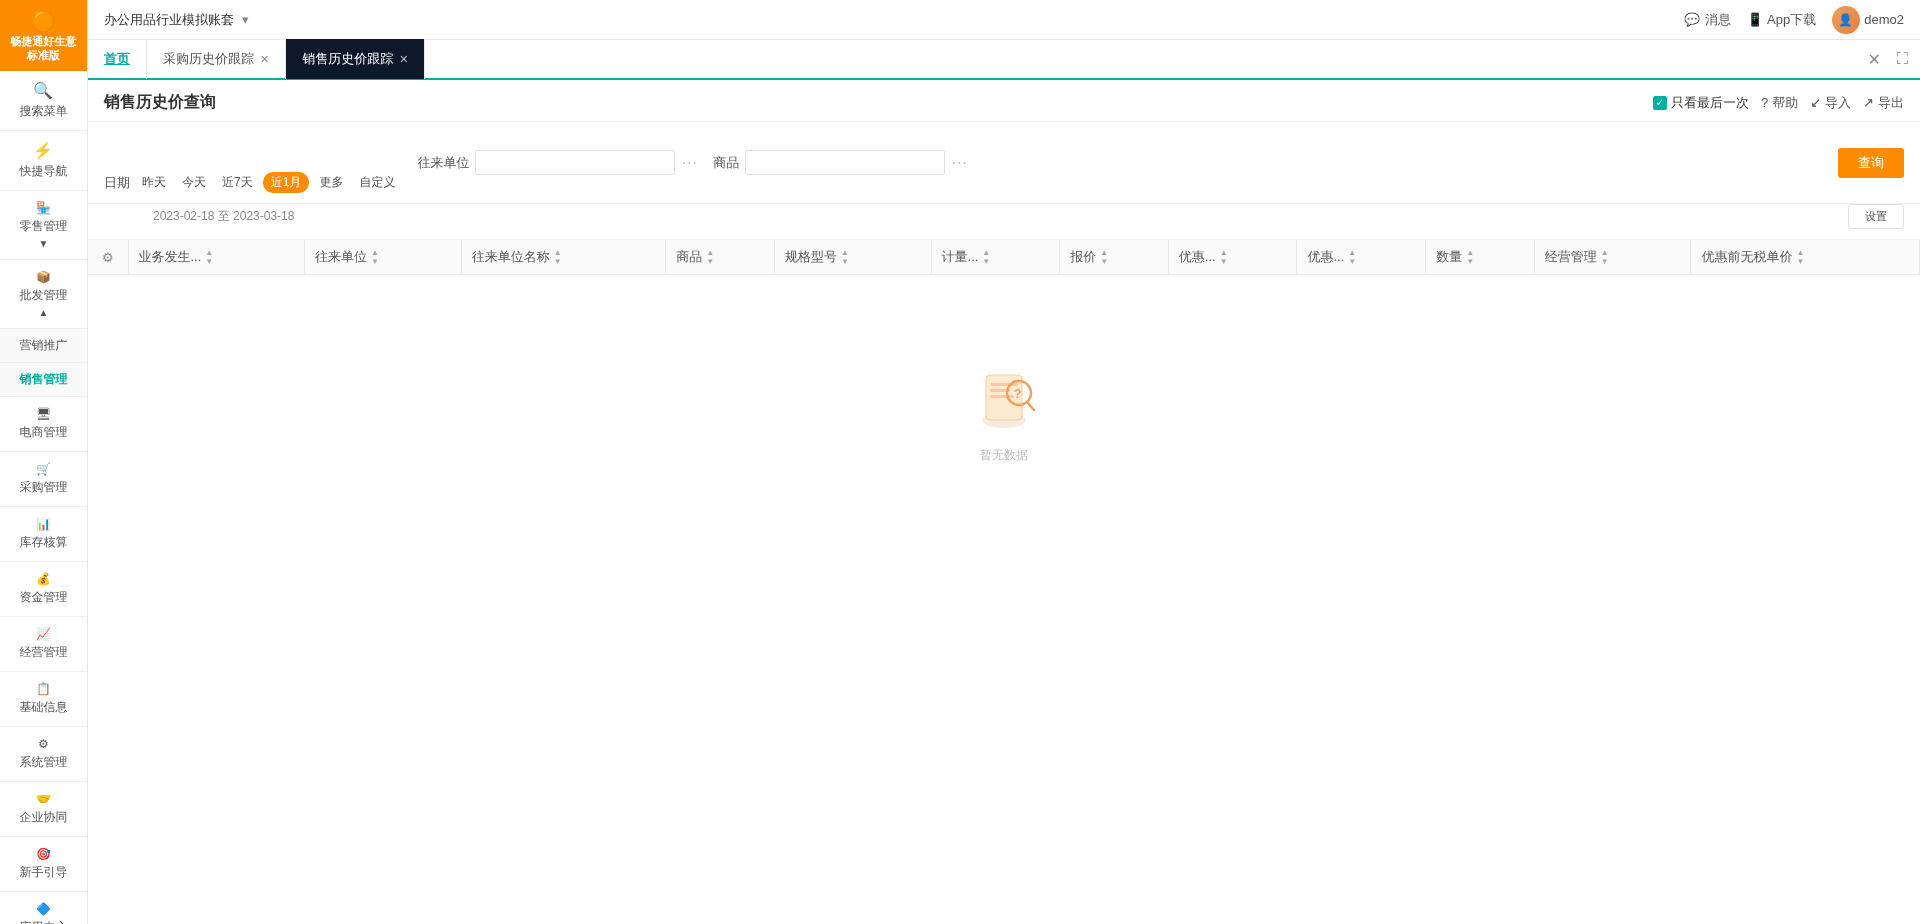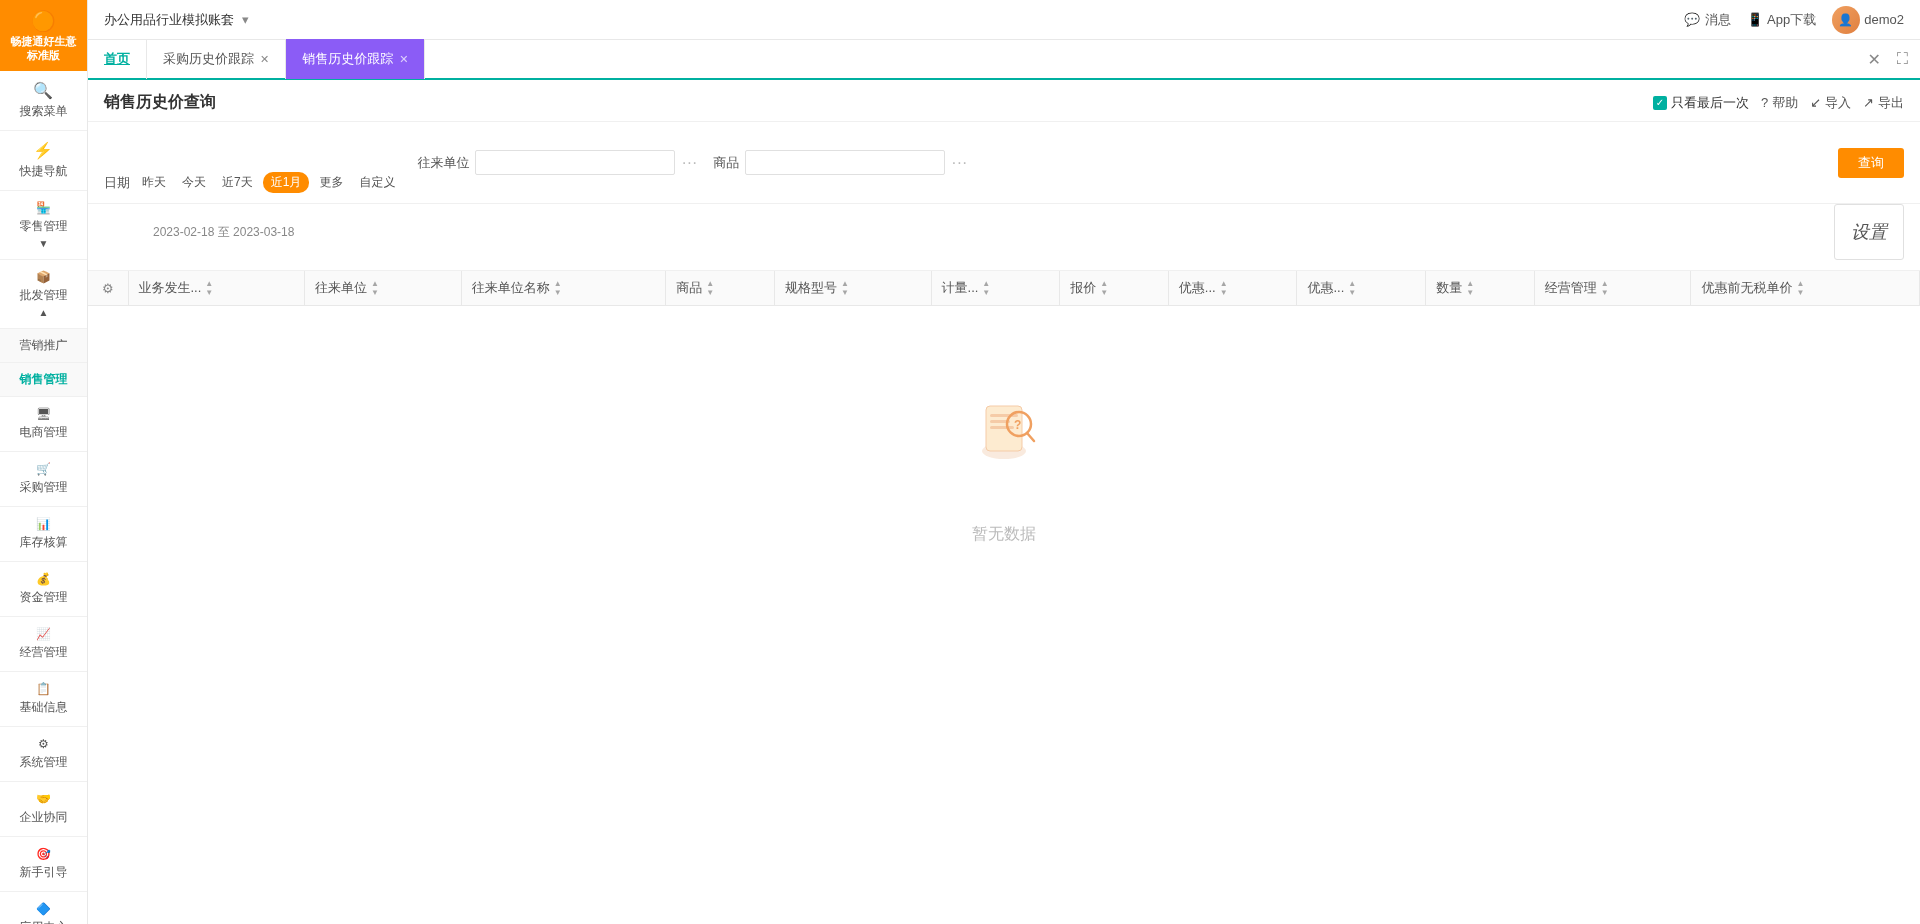--- a/index.html
+++ b/index.html
@@ -130,21 +130,21 @@
       align-items: center;
       padding: 0 16px;
       font-size: 13px;
       cursor: pointer;
       color: #555;
       border-right: 1px solid #e8e8e8;
       gap: 6px;
       white-space: nowrap;
     }
     .tab.active {
-      background: #8b5cf6;
+      background: #0f172a;
       color: #fff;
     }
     .tab.home { color: #00b0a0; font-weight: bold; text-decoration: underline; }
     .tab-close {
       font-size: 11px;
       opacity: 0.7;
       cursor: pointer;
     }
     .tabbar-spacer { flex: 1; }
     .tabbar-actions {
@@ -271,24 +271,23 @@
       border-radius: 3px;
       padding: 6px 20px;
       font-size: 13px;
       cursor: pointer;
     }
     .btn-settings {
       background: #fff;
       color: #555;
       border: 1px solid #e0e0e0;
       border-radius: 3px;
-      padding: 15px 16px;
-      font-size: 18px;
-      cursor: pointer;
-      font-style: italic;
+      padding: 4px 16px;
+      font-size: 11px;
+      cursor: pointer;
     }
 
     
     .filter-check {
       display: flex;
       align-items: center;
       gap: 4px;
       font-size: 13px;
       color: #333;
     }
@@ -351,23 +350,22 @@
       justify-content: center;
       padding: 80px 0;
       color: #bbb;
     }
     .empty-icon {
       width: 80px;
       height: 80px;
       margin-bottom: 12px;
     }
     .empty-text {
-      font-size: 16px;
+      font-size: 12px;
       color: #bbb;
-      margin-top: 46px;
     }
 
     
     .filter-row2 {
       padding: 0 16px 10px;
       display: flex;
       align-items: center;
       gap: 16px;
     }
     .filter-bar-wrapper {

